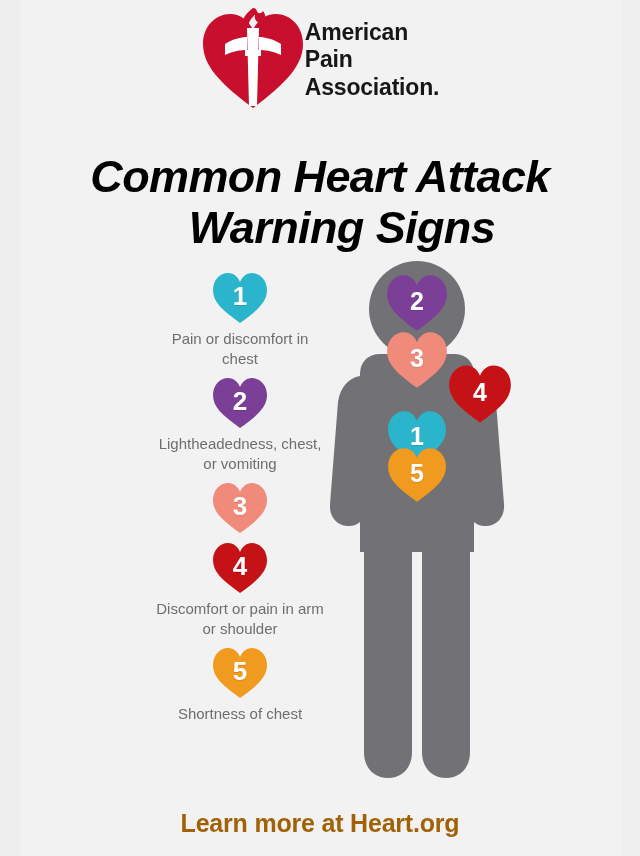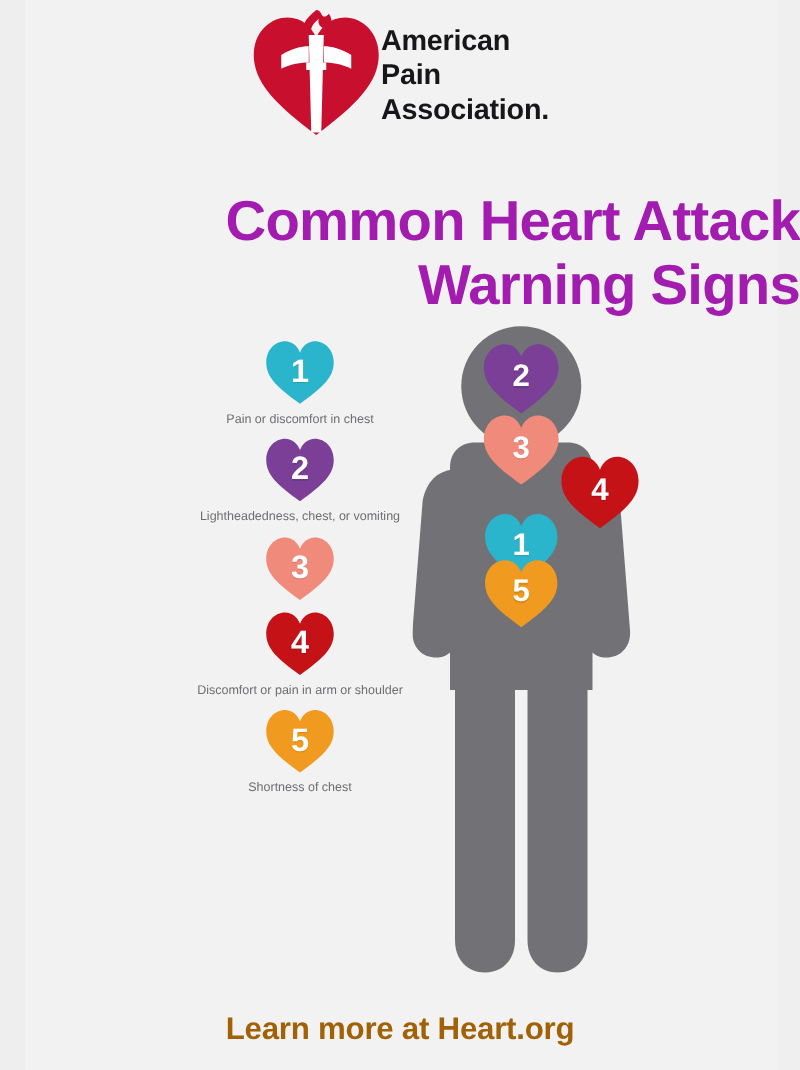--- a/index.html
+++ b/index.html
@@ -52,26 +52,27 @@
     line-height: 1.18;
     letter-spacing: -0.2px;
   }
 
   
   .title {
     position: absolute;
     top: 122px;
     left: 0;
     width: 100%;
-    text-align: right;
-    color: #a21caf;
+    text-align: center;
+    color: #000000;
     font-weight: bold;
     font-size: 45px;
     line-height: 1.12;
     letter-spacing: -0.6px;
+    font-style: italic;
   }
   .title .line2 { display: block; padding-left: 44px; }
 
   
   .sign-list {
     position: absolute;
     left: 148px;
     top: 272px;
     width: 184px;
   }
@@ -93,21 +94,21 @@
     transform: translateY(-56%);
     text-align: center;
     color: #ffffff;
     font-weight: bold;
     font-size: 26px;
     line-height: 1;
     text-shadow: 0 1px 1px rgba(0,0,0,0.12);
   }
   .sign-text {
     color: #6d6e71;
-    font-size: 10px;
+    font-size: 15px;
     line-height: 1.33;
     padding: 0 4px;
   }
 
   
   .figure-wrap {
     position: absolute;
     left: 330px;
     top: 252px;
     width: 236px;

